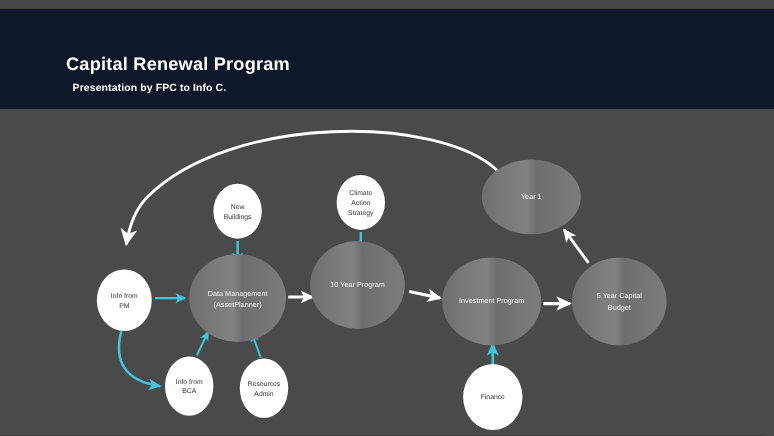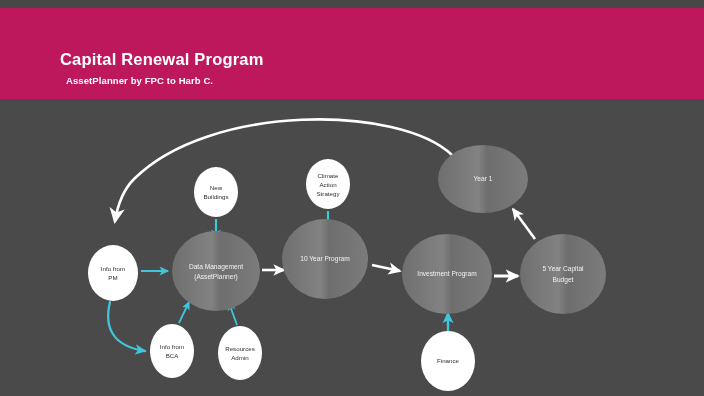--- a/index.html
+++ b/index.html
@@ -19,21 +19,21 @@
   .top-rule {
     position: absolute;
     left: 0; top: 0;
     width: 704px; height: 8px;
     background: #474747;
   }
   .header-band {
     position: absolute;
     left: 0; top: 8px;
     width: 704px; height: 91px;
-    background: #be185d;
+    background: #0f172a;
   }
   .slide-title {
     position: absolute;
     left: 60px; top: 42px;
     font-size: 16.5px;
     font-weight: 600;
     color: #ffffff;
     letter-spacing: 0.2px;
     white-space: nowrap;
   }
@@ -74,21 +74,21 @@
 </style>
 </head>
 <body>
 
 <div id="slide">
 
   <div class="top-rule"></div>
 
   <div class="header-band">
     <div class="slide-title">Capital Renewal Program</div>
-    <div class="slide-subtitle">AssetPlanner by FPC to Harb C.</div>
+    <div class="slide-subtitle">Presentation by FPC to Info C.</div>
   </div>
 
   <div class="canvas">
     <svg class="diagram" viewBox="0 0 704 297" xmlns="http://www.w3.org/2000/svg">
       <defs>
         <linearGradient id="grad-gray" x1="0" y1="0" x2="1" y2="0">
           <stop offset="0%" stop-color="#6f6f6f"></stop>
           <stop offset="45%" stop-color="#828282"></stop>
           <stop offset="55%" stop-color="#6e6e6e"></stop>
           <stop offset="100%" stop-color="#7c7c7c"></stop>

